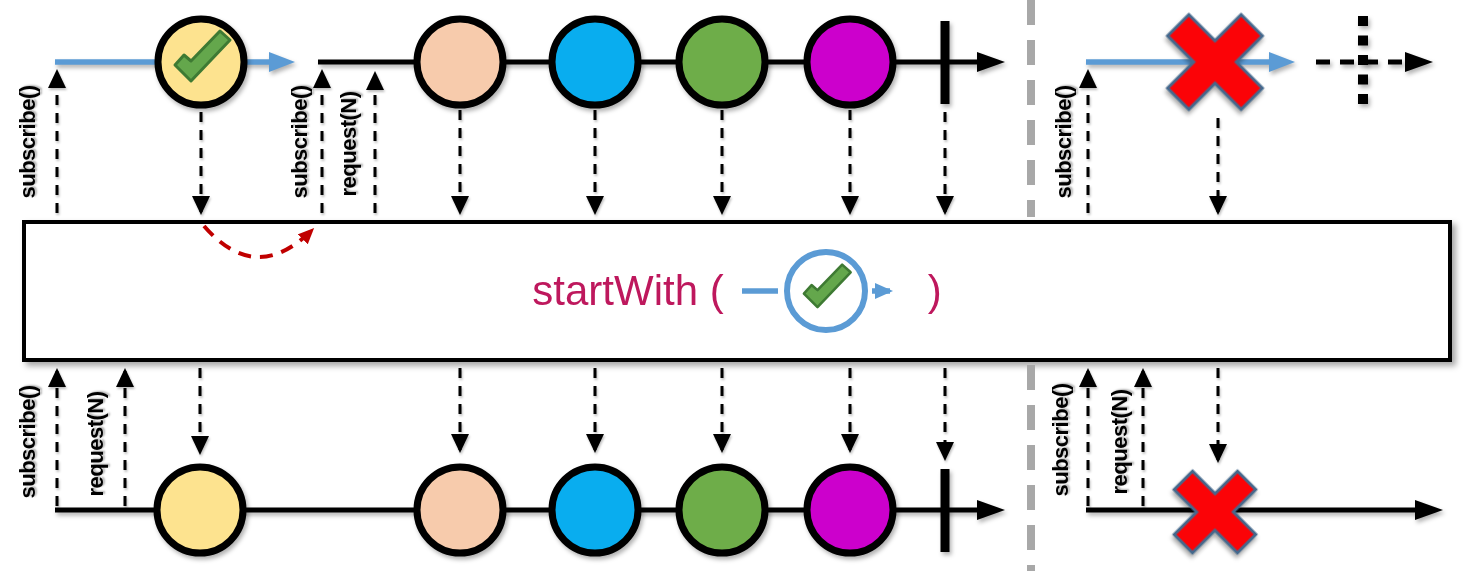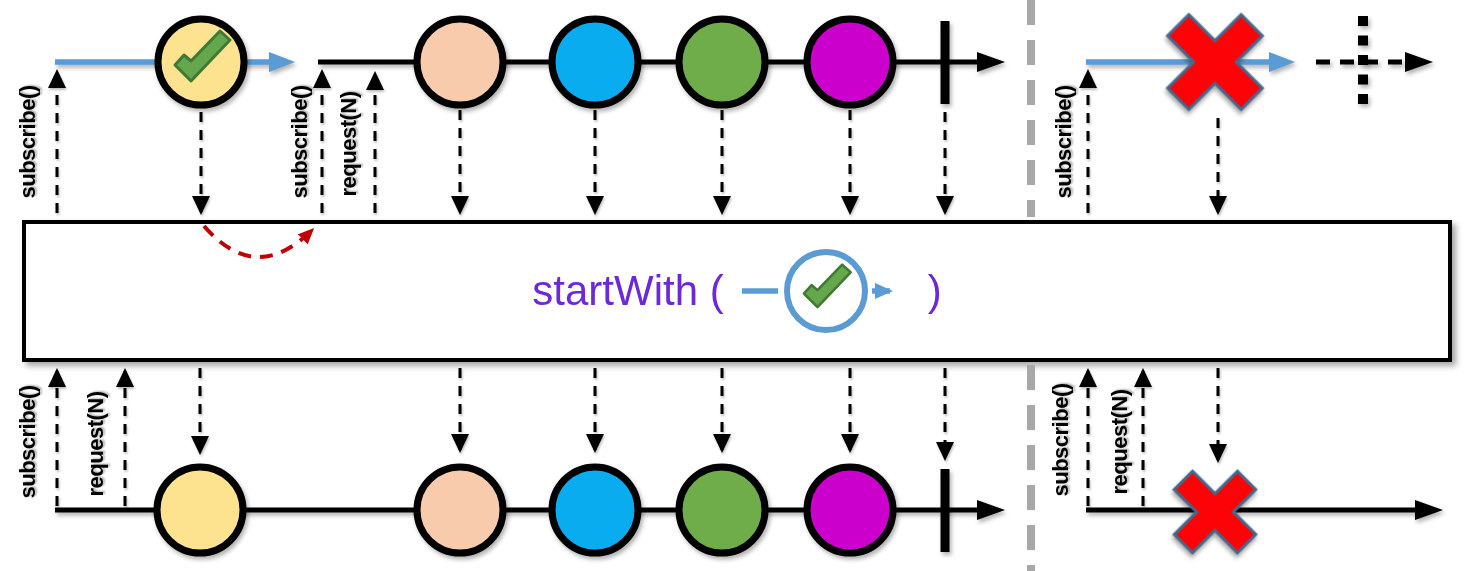--- a/index.html
+++ b/index.html
@@ -7,21 +7,21 @@
   .canvas { position:relative; width:1472px; height:571px; background:#fff; overflow:hidden; }
 
   
   .op-box {
     position:absolute; left:22px; top:220px; width:1430px; height:142px;
     background:#fff; border:4px solid #000;
     box-shadow:4px 4px 6px rgba(0,0,0,.35);
     display:flex; align-items:center; justify-content:center; gap:12px;
     z-index:1;
   }
-  .op-text { font-size:42px; color:#6d28d9; white-space:pre; }
+  .op-text { font-size:42px; color:#be185d; white-space:pre; }
   .arg-svg { display:block; }
   .argline { stroke:var(--arrow-blue); stroke-width:5.5; fill:none; }
   .argline.arrow { marker-end:url(#ah-blue-sm); }
 
   
   svg.overlay { position:absolute; left:0; top:0; z-index:2; }
 
   .divider { stroke:var(--divider-gray); stroke-width:8; stroke-dasharray:25 15; }
   .tl  { stroke:#000; stroke-width:5; fill:none; marker-end:url(#ah-lg);
          filter:drop-shadow(2px 3px 2px rgba(0,0,0,.3)); }

